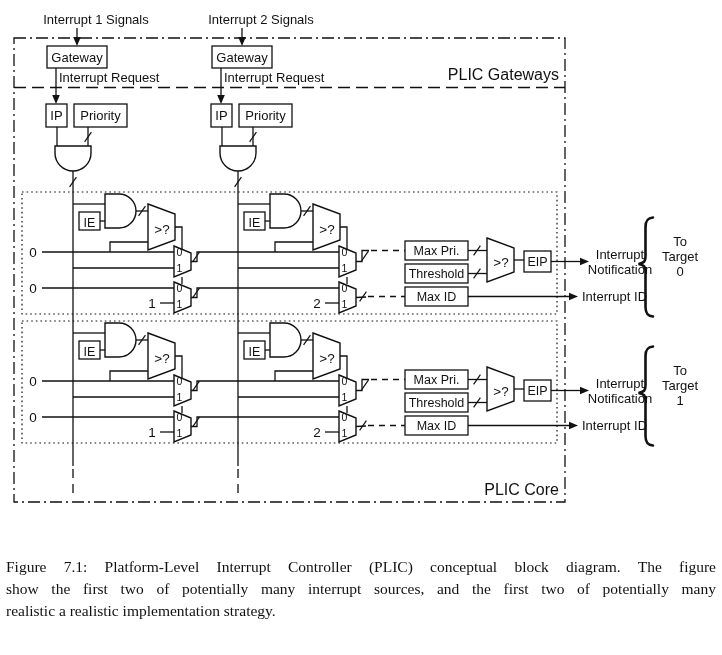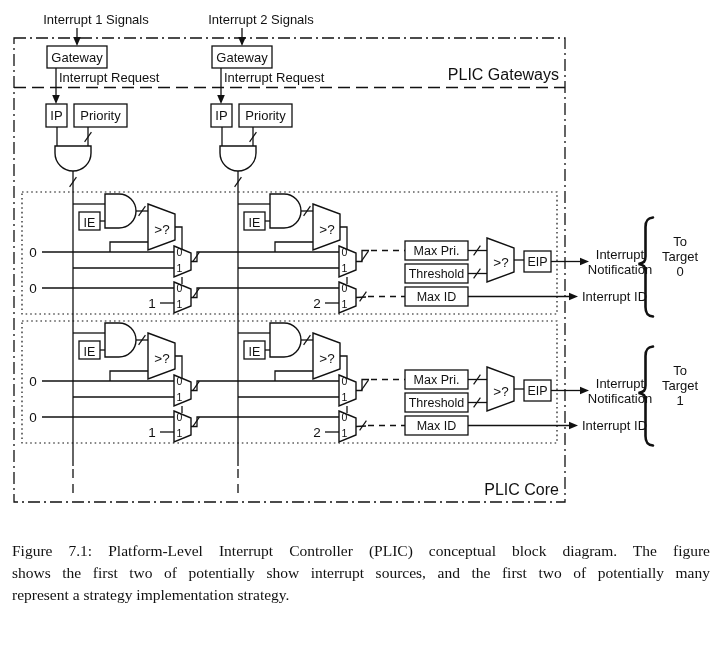--- a/index.html
+++ b/index.html
@@ -16,21 +16,21 @@
   .w{stroke:#111;stroke-width:1.3;fill:none;}
   .w2{stroke:#111;stroke-width:1.4;fill:#fff;}
   .box{stroke:#111;stroke-width:1.3;fill:#fff;}
   .dash{stroke-dasharray:6 5;}
   .vdash{stroke-dasharray:9 6;}
   .dashdot{stroke:#111;stroke-width:1.3;fill:none;stroke-dasharray:12 4 2 4;}
   .sep{stroke:#111;stroke-width:1.3;fill:none;stroke-dasharray:12 6;}
   .dotted{stroke:#111;stroke-width:1.2;fill:none;stroke-dasharray:1.6 3;}
   .ah{fill:#111;stroke:none;}
   .brace{stroke:#111;stroke-width:2.6;fill:none;stroke-linecap:round;}
-  .caption{width:722px;box-sizing:border-box;padding:0 12px;margin-top:10px;
+  .caption{width:722px;box-sizing:border-box;padding:0 6px;margin-top:26px;
     font-family:"Liberation Serif",serif;font-size:15.5px;line-height:22px;color:#111;}
   .caption .just{text-align:justify;text-align-last:justify;}
 </style>
 </head>
 <body>
 
 <div class="page">
 <svg width="722" height="530" viewBox="0 0 722 530">
   <defs>
     <g id="slash">
@@ -270,16 +270,16 @@
     <text class="f13 mid" x="620" y="274">Notification</text>
     <text class="f13" x="582" y="301">Interrupt ID</text>
     <text class="f13 mid" x="680" y="246">To</text>
     <text class="f13 mid" x="680" y="261">Target</text>
     <text class="f13 mid" x="680" y="276">1</text>
   </g>
 </svg>
 
 <div class="caption">
   <div class="just">Figure 7.1:  Platform-Level Interrupt Controller (PLIC) conceptual block diagram.  The figure</div>
-  <div class="just">shows the first two of potentially show interrupt sources, and the first two of potentially many</div>
-  <div>represent a strategy implementation strategy.</div>
+  <div class="just">show the first two of potentially many interrupt sources, and the first two of potentially many</div>
+  <div>realistic a realistic implementation strategy.</div>
 </div>
 </div>
 
 </body></html>

